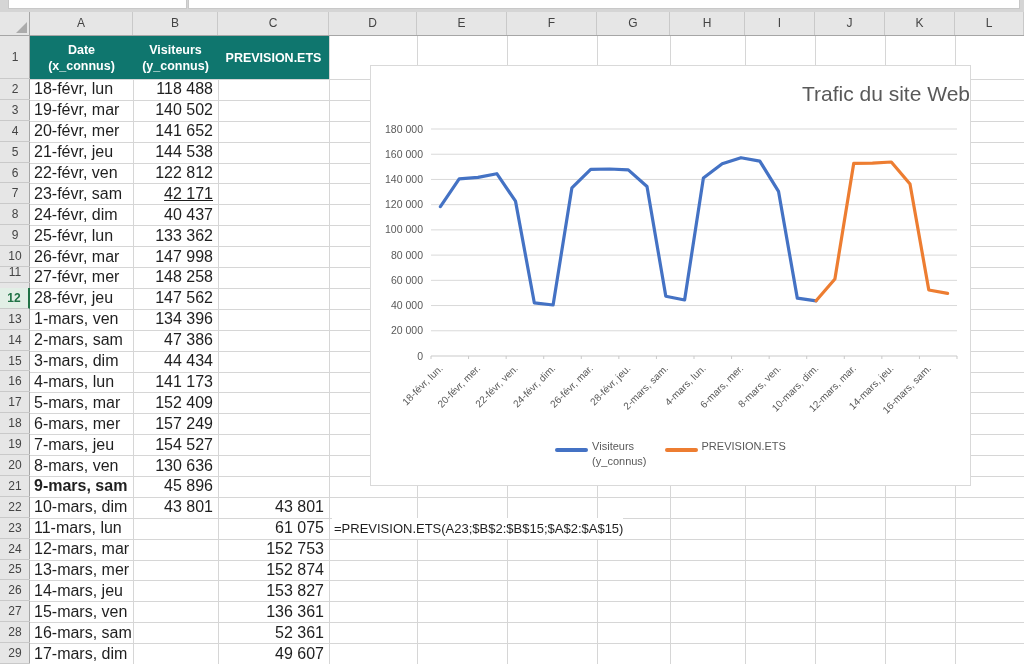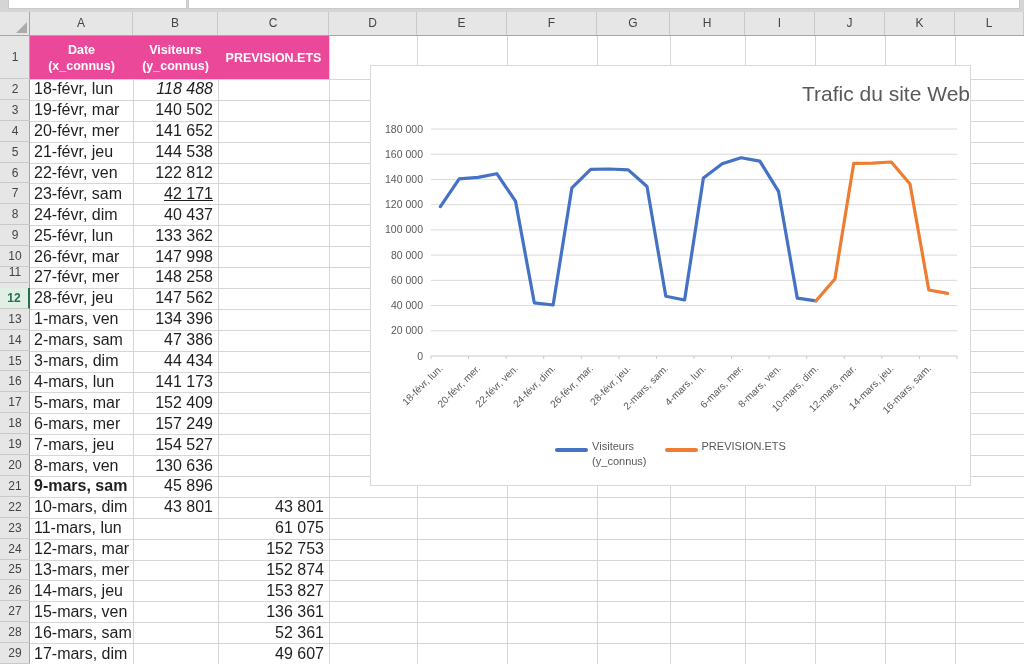--- a/index.html
+++ b/index.html
@@ -23,21 +23,21 @@
                border-right:1px solid #A6A6A6;box-sizing:border-box;z-index:31;}
   .row-h{position:absolute;left:0;width:30px;text-align:center;font-size:12px;color:#444;
          border-bottom:1px solid #C9C9C9;box-sizing:border-box;display:flex;align-items:center;justify-content:center;}
   .row-h.sel{color:#217346;border-right:2px solid #217346;font-weight:bold;background:#E2EFE6;}
 
   
   .gl-v{position:absolute;width:1px;background:#D6D6D6;}
   .gl-h{position:absolute;height:1px;background:#D6D6D6;}
 
   
-  .thdr{position:absolute;left:30px;top:36px;width:299px;height:43px;background:#ec4899;z-index:5;
+  .thdr{position:absolute;left:30px;top:36px;width:299px;height:43px;background:#0f766e;z-index:5;
         display:flex;color:#fff;font-weight:bold;font-size:12.5px;}
   .th{display:flex;flex-direction:column;align-items:center;justify-content:center;line-height:16px;box-sizing:border-box;}
   .cell{position:absolute;box-sizing:border-box;font-size:16px;color:#1f1f1f;display:flex;align-items:center;z-index:4;}
   .cell.txt{justify-content:flex-start;padding-left:4px;}
   .cell.num{justify-content:flex-end;padding-right:5px;}
 
   .formula{position:absolute;left:332px;z-index:6;background:#fff;font-size:13px;color:#1f1f1f;
            display:flex;align-items:center;white-space:nowrap;padding-left:2px;}
 
   
@@ -162,21 +162,21 @@
       <div>Visiteurs</div>
       <div>(y_connus)</div>
     </div>
     <div class="th" style="width:111px;">
       <div>PREVISION.ETS</div>
     </div>
   </div>
 
   <div id="tablecells">
       <div class="cell txt" style="left: 30px; width: 103px; top: 79px; height: 20.8929px;">18-févr, lun</div>
-      <div class="cell num" style="left: 133px; width: 85px; top: 79px; height: 20.8929px; font-style: italic;">118 488</div>
+      <div class="cell num" style="left: 133px; width: 85px; top: 79px; height: 20.8929px;">118 488</div>
       <div class="cell txt" style="left: 30px; width: 103px; top: 99.8929px; height: 20.8929px;">19-févr, mar</div>
       <div class="cell num" style="left: 133px; width: 85px; top: 99.8929px; height: 20.8929px;">140 502</div>
       <div class="cell txt" style="left: 30px; width: 103px; top: 120.786px; height: 20.8929px;">20-févr, mer</div>
       <div class="cell num" style="left: 133px; width: 85px; top: 120.786px; height: 20.8929px;">141 652</div>
       <div class="cell txt" style="left: 30px; width: 103px; top: 141.679px; height: 20.8929px;">21-févr, jeu</div>
       <div class="cell num" style="left: 133px; width: 85px; top: 141.679px; height: 20.8929px;">144 538</div>
       <div class="cell txt" style="left: 30px; width: 103px; top: 162.571px; height: 20.8929px;">22-févr, ven</div>
       <div class="cell num" style="left: 133px; width: 85px; top: 162.571px; height: 20.8929px;">122 812</div>
       <div class="cell txt" style="left: 30px; width: 103px; top: 183.464px; height: 20.8929px;">23-févr, sam</div>
       <div class="cell num" style="left: 133px; width: 85px; top: 183.464px; height: 20.8929px; text-decoration: underline;">42 171</div>
@@ -220,20 +220,21 @@
       <div class="cell txt" style="left: 30px; width: 103px; top: 580.429px; height: 20.8929px;">14-mars, jeu</div>
       <div class="cell num" style="left: 218px; width: 111px; top: 580.429px; height: 20.8929px;">153 827</div>
       <div class="cell txt" style="left: 30px; width: 103px; top: 601.321px; height: 20.8929px;">15-mars, ven</div>
       <div class="cell num" style="left: 218px; width: 111px; top: 601.321px; height: 20.8929px;">136 361</div>
       <div class="cell txt" style="left: 30px; width: 103px; top: 622.214px; height: 20.8929px;">16-mars, sam</div>
       <div class="cell num" style="left: 218px; width: 111px; top: 622.214px; height: 20.8929px;">52 361</div>
       <div class="cell txt" style="left: 30px; width: 103px; top: 643.107px; height: 20.8929px;">17-mars, dim</div>
       <div class="cell num" style="left: 218px; width: 111px; top: 643.107px; height: 20.8929px;">49 607</div>
     </div>
 
+  <div class="formula" style="top: 517.75px; height: 20.8929px;">=PREVISION.ETS(A23;$B$2:$B$15;$A$2:$A$15)</div>
 
   <div class="chart">
     <div class="chart-title">Trafic du site Web</div>
     <svg id="chartsvg" width="599" height="419" viewBox="0 0 599 419">
         <line x1="60" y1="290" x2="586" y2="290" stroke="#C9C9C9" stroke-width="1"></line>
         <text x="52" y="293.5" text-anchor="end" font-size="10.5" fill="#595959" font-family="&quot;Liberation Sans&quot;,sans-serif">0</text>
         <line x1="60" y1="264.77777777777777" x2="586" y2="264.77777777777777" stroke="#D9D9D9" stroke-width="1"></line>
         <text x="52" y="268.27777777777777" text-anchor="end" font-size="10.5" fill="#595959" font-family="&quot;Liberation Sans&quot;,sans-serif">20 000</text>
         <line x1="60" y1="239.55555555555554" x2="586" y2="239.55555555555554" stroke="#D9D9D9" stroke-width="1"></line>
         <text x="52" y="243.05555555555554" text-anchor="end" font-size="10.5" fill="#595959" font-family="&quot;Liberation Sans&quot;,sans-serif">40 000</text>

